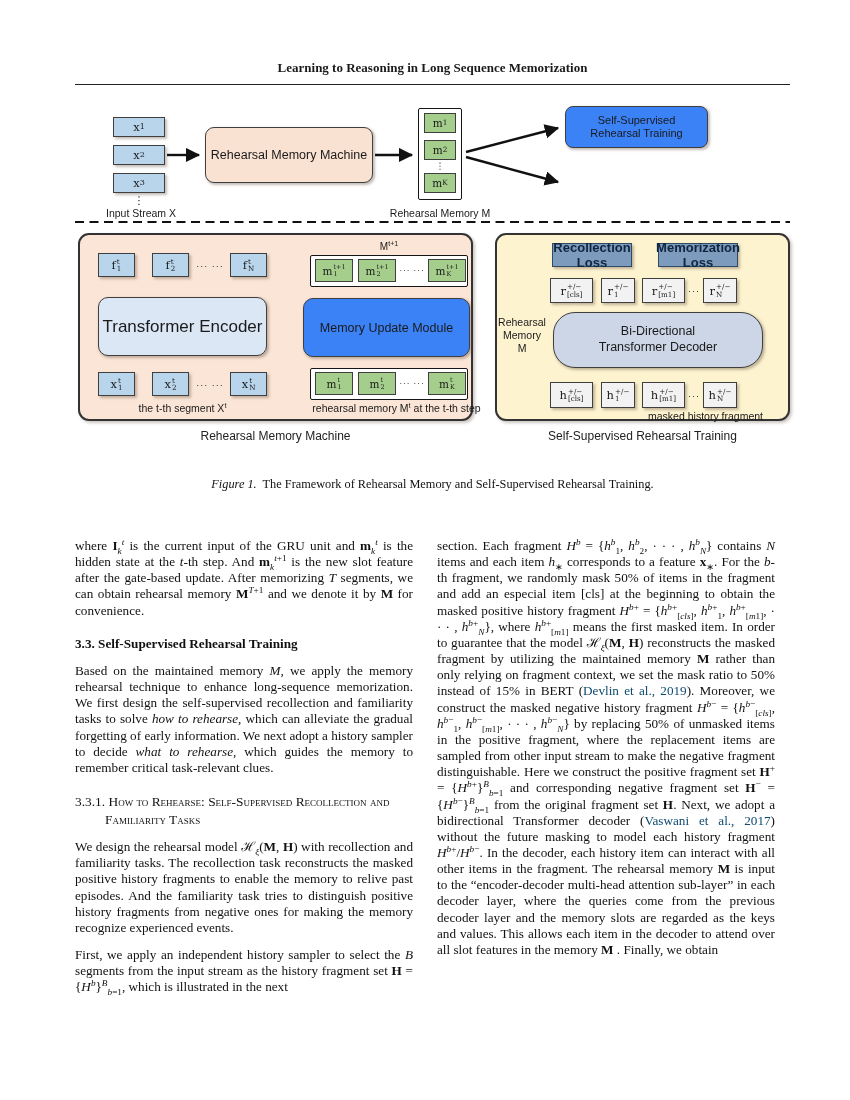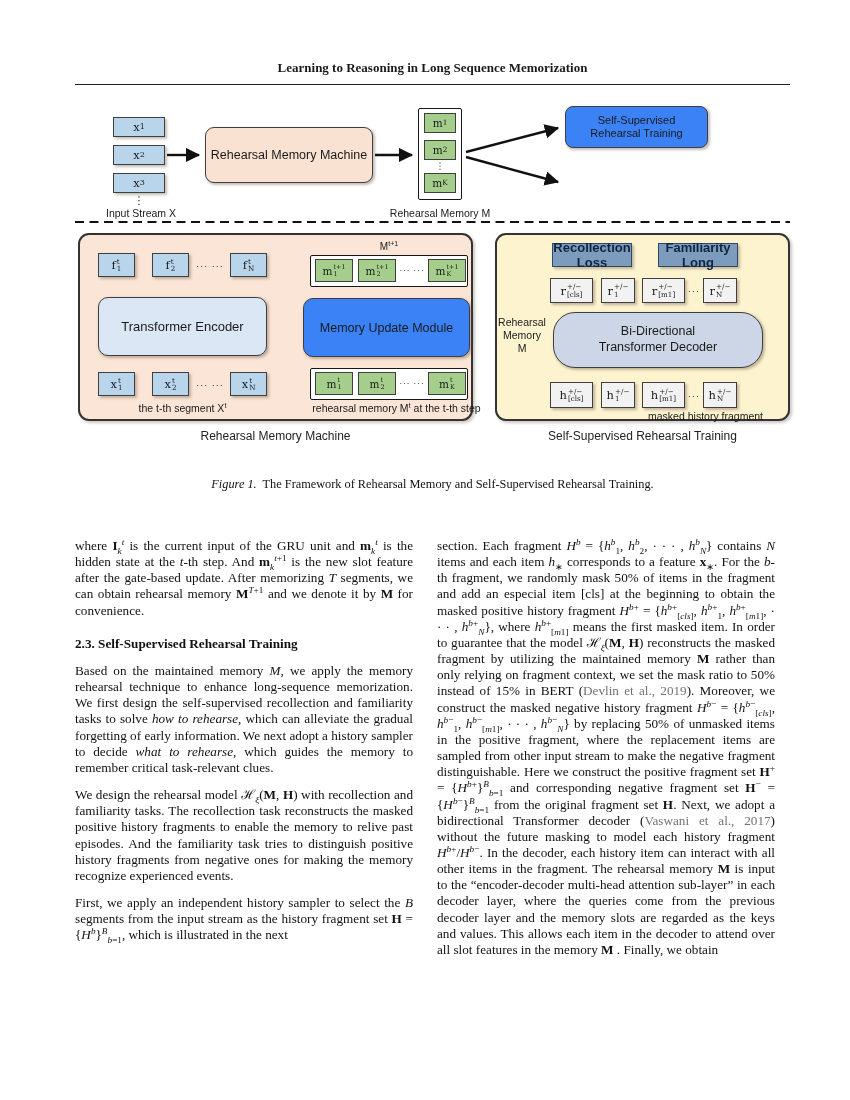--- a/index.html
+++ b/index.html
@@ -17,42 +17,42 @@
   .blue{background:#b9d5ec;}
   .green{background:#a5ce8d;}
   .grey{background:#f2f2f2;}
   .machine{background:#fae2d3;border-radius:9px;border-width:1.8px;font-size:12.5px;}
   .whitec{background:#ffffff;border:1.8px solid #161616;border-radius:2px;}
   .ssrt{background:#3b82f6;border-radius:8px;font-size:11px;line-height:1.2;}
   .tsrt{background:#ffffff;border-radius:8px;font-size:11px;line-height:1.2;}
   .panel{border:2px solid #333;border-radius:11px;box-shadow:2px 2px 3px rgba(90,70,55,0.3);}
   .pink{background:#fbe5d6;}
   .yellow{background:#fdf3cf;}
-  .encoder{background:#dbe7f5;border-radius:10px;border-width:1.8px;font-size:13px;}
+  .encoder{background:#dbe7f5;border-radius:10px;border-width:1.8px;font-size:17px;}
   .mum{background:#3b82f6;border-radius:10px;border-width:1.8px;font-size:12.5px;}
   .decoder{background:#ccd6e6;border-radius:22px;border-width:1.8px;font-size:12.5px;line-height:1.25;}
   .loss{background:#7d9cbd;border:1.5px solid #2e4a64;font-size:13px;font-weight:600;color:#10253f;}
   .mt{font-family:"DejaVu Serif",serif;font-size:11.5px;}
   .figlab{position:absolute;font-size:10.5px;text-align:center;color:#1a1a1a;}
   .pcap{position:absolute;font-size:12px;text-align:center;color:#222;}
   .st{display:inline-flex;flex-direction:column;align-items:flex-start;vertical-align:-0.5em;line-height:1;font-size:0.62em;margin-left:1px;}
   .st span{display:block;line-height:1.05;}
   .dots{position:absolute;font-size:9px;letter-spacing:1px;color:#222;text-align:center;}
   .vdots{position:absolute;font-size:11px;color:#222;text-align:center;line-height:1;}
 
   
   .figcaption{position:absolute;top:477px;left:75px;width:715px;text-align:center;font-size:12.3px;color:#111;}
   .col{position:absolute;top:510px;width:338px;font-size:13.2px;line-height:16.15px;text-align:justify;margin-top:28px;}
   .colL{left:75px;}
   .colR{left:437px;}
   .col p{margin:0 0 11px 0;}
   .h2{font-weight:bold;font-size:13.2px;margin:17px 0 11px 0;text-align:left;}
   .h3{font-variant:small-caps;font-size:13.4px;margin:17px 0 11px 0;padding-left:30px;text-indent:-30px;line-height:17.5px;text-align:left;}
   sub,sup{font-size:0.7em;line-height:0;}
-  .cite{color:#737373;}
+  .cite{color:#0c4a6e;}
 </style>
 </head>
 <body>
 
 <div class="header">Learning to Reasoning in Long Sequence Memorization</div>
 <div class="hrule"></div>
 
 <div class="figure">
   <svg width="715" height="370" viewBox="0 0 715 370">
     <defs>
@@ -157,21 +157,21 @@
   <div class="bx green mt" style="left:353px;top:272px;width:38px;height:23px;font-size:10.5px;">m<span class="st">
         <span>t</span>
         <span>K</span>
       </span></div>
   <div class="figlab" style="left:224px;top:302px;width:195px;">rehearsal memory M<sup>t</sup> at the t-th step</div>
 
   <div class="pcap" style="left:53px;top:329px;width:295px;">Rehearsal Memory Machine</div>
 
   <div class="bx panel yellow" style="left:420px;top:133px;width:295px;height:188px;"></div>
   <div class="bx loss sh" style="left:477px;top:143px;width:80px;height:24px;">Recollection Loss</div>
-  <div class="bx loss sh" style="left:583px;top:143px;width:80px;height:24px;">Familiarity Long</div>
+  <div class="bx loss sh" style="left:583px;top:143px;width:80px;height:24px;">Memorization Loss</div>
 
   <div class="bx grey sh mt" style="left:475px;top:178px;width:43px;height:25px;">r<span class="st">
         <span>+/−</span>
         <span>[cls]</span>
       </span></div>
   <div class="bx grey sh mt" style="left:526px;top:178px;width:34px;height:25px;">r<span class="st">
         <span>+/−</span>
         <span>1</span>
       </span></div>
   <div class="bx grey sh mt" style="left:567px;top:178px;width:43px;height:25px;">r<span class="st">
@@ -206,21 +206,22 @@
       </span></div>
   <div class="figlab" style="left:478px;top:310px;width:210px;text-align:right;">masked history fragment</div>
 
   <div class="pcap" style="left:420px;top:329px;width:295px;">Self-Supervised Rehearsal Training</div>
 </div>
 
 <div class="figcaption"><i>Figure 1.</i>&nbsp; The Framework of Rehearsal Memory and Self-Supervised Rehearsal Training.</div>
 
 <div class="col colL">
   <p>where <b>I</b><sub><i>k</i></sub><sup><i>t</i></sup> is the current input of the GRU unit and <b>m</b><sub><i>k</i></sub><sup><i>t</i></sup> is the hidden state at the <i>t</i>-th step. And <b>m</b><sub><i>k</i></sub><sup><i>t</i>+1</sup> is the new slot feature after the gate-based update. After memorizing <i>T</i> segments, we can obtain rehearsal memory <b>M</b><sup><i>T</i>+1</sup> and we denote it by <b>M</b> for convenience.</p>
-  <div class="h2">2.3. Self-Supervised Rehearsal Training</div>
+  <div class="h2">3.3. Self-Supervised Rehearsal Training</div>
   <p>Based on the maintained memory <i>M</i>, we apply the memory rehearsal technique to enhance long-sequence memorization. We first design the self-supervised recollection and familiarity tasks to solve <i>how to rehearse</i>, which can alleviate the gradual forgetting of early information. We next adopt a history sampler to decide <i>what to rehearse</i>, which guides the memory to remember critical task-relevant clues.</p>
+  <div class="h3">3.3.1. How to Rehearse: Self-Supervised Recollection and Familiarity Tasks</div>
   <p>We design the rehearsal model ℋ<sub><i>ξ</i></sub>(<b>M</b>, <b>H</b>) with recollection and familiarity tasks. The recollection task reconstructs the masked positive history fragments to enable the memory to relive past episodes. And the familiarity task tries to distinguish positive history fragments from negative ones for making the memory recognize experienced events.</p>
   <p>First, we apply an independent history sampler to select the <i>B</i> segments from the input stream as the history fragment set <b>H</b> = {<i>H</i><sup><i>b</i></sup>}<sup><i>B</i></sup><sub><i>b</i>=1</sub>, which is illustrated in the next</p>
 </div>
 
 <div class="col colR">
   <p>section.  Each fragment <i>H</i><sup><i>b</i></sup> = {<i>h</i><sup><i>b</i></sup><sub>1</sub>, <i>h</i><sup><i>b</i></sup><sub>2</sub>, · · · , <i>h</i><sup><i>b</i></sup><sub><i>N</i></sub>} contains <i>N</i> items and each item <i>h</i><sub>∗</sub> corresponds to a feature <b>x</b><sub>∗</sub>. For the <i>b</i>-th fragment, we randomly mask 50% of items in the fragment and add an especial item [cls] at the beginning to obtain the masked positive history fragment <i>H</i><sup><i>b</i>+</sup> = {<i>h</i><sup><i>b</i>+</sup><sub>[<i>cls</i>]</sub>, <i>h</i><sup><i>b</i>+</sup><sub>1</sub>, <i>h</i><sup><i>b</i>+</sup><sub>[<i>m</i>1]</sub>, · · · , <i>h</i><sup><i>b</i>+</sup><sub><i>N</i></sub>}, where <i>h</i><sup><i>b</i>+</sup><sub>[<i>m</i>1]</sub> means the first masked item.  In order to guarantee that the model ℋ<sub><i>ξ</i></sub>(<b>M</b>, <b>H</b>) reconstructs the masked fragment by utilizing the maintained memory <b>M</b> rather than only relying on fragment context, we set the mask ratio to 50% instead of 15% in BERT (<span class="cite">Devlin et al., 2019</span>).  Moreover, we construct the masked negative history fragment <i>H</i><sup><i>b</i>−</sup> = {<i>h</i><sup><i>b</i>−</sup><sub>[<i>cls</i>]</sub>, <i>h</i><sup><i>b</i>−</sup><sub>1</sub>, <i>h</i><sup><i>b</i>−</sup><sub>[<i>m</i>1]</sub>, · · · , <i>h</i><sup><i>b</i>−</sup><sub><i>N</i></sub>} by replacing 50% of unmasked items in the positive fragment, where the replacement items are sampled from other input stream to make the negative fragment distinguishable.  Here we construct the positive fragment set <b>H</b><sup>+</sup> = {<i>H</i><sup><i>b</i>+</sup>}<sup><i>B</i></sup><sub><i>b</i>=1</sub> and corresponding negative fragment set <b>H</b><sup>−</sup> = {<i>H</i><sup><i>b</i>−</sup>}<sup><i>B</i></sup><sub><i>b</i>=1</sub> from the original fragment set <b>H</b>. Next, we adopt a bidirectional Transformer decoder (<span class="cite">Vaswani et al., 2017</span>) without the future masking to model each history fragment <i>H</i><sup><i>b</i>+</sup>/<i>H</i><sup><i>b</i>−</sup>. In the decoder, each history item can interact with all other items in the fragment. The rehearsal memory <b>M</b> is input to the “encoder-decoder multi-head attention sub-layer” in each decoder layer, where the queries come from the previous decoder layer and the memory slots are regarded as the keys and values. This allows each item in the decoder to attend over all slot features in the memory <b>M</b> . Finally, we obtain</p>
 </div>
 
 </body></html>

